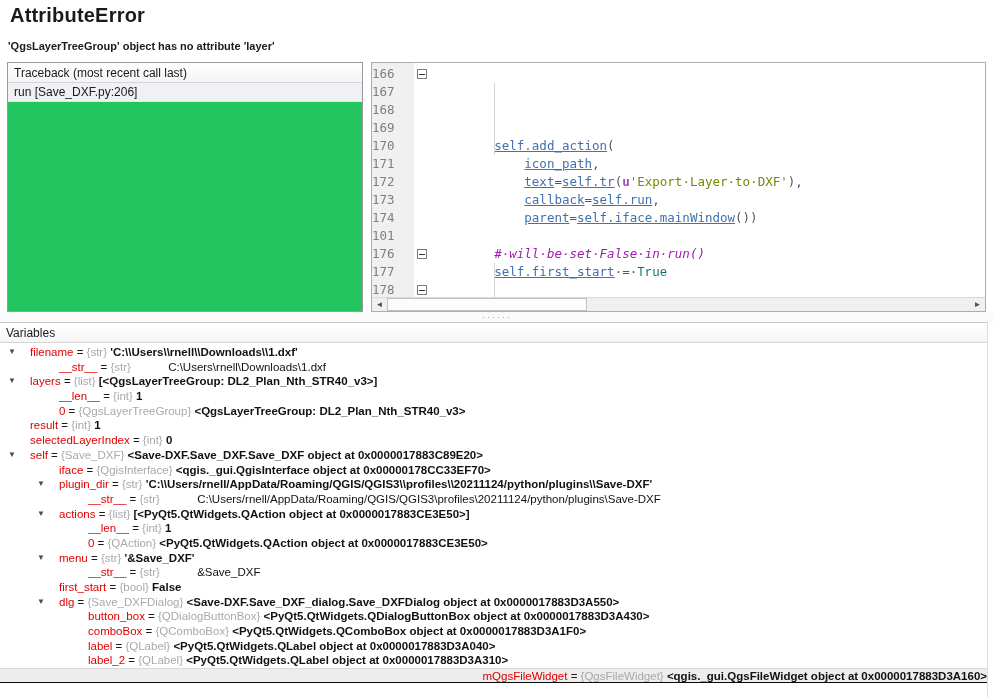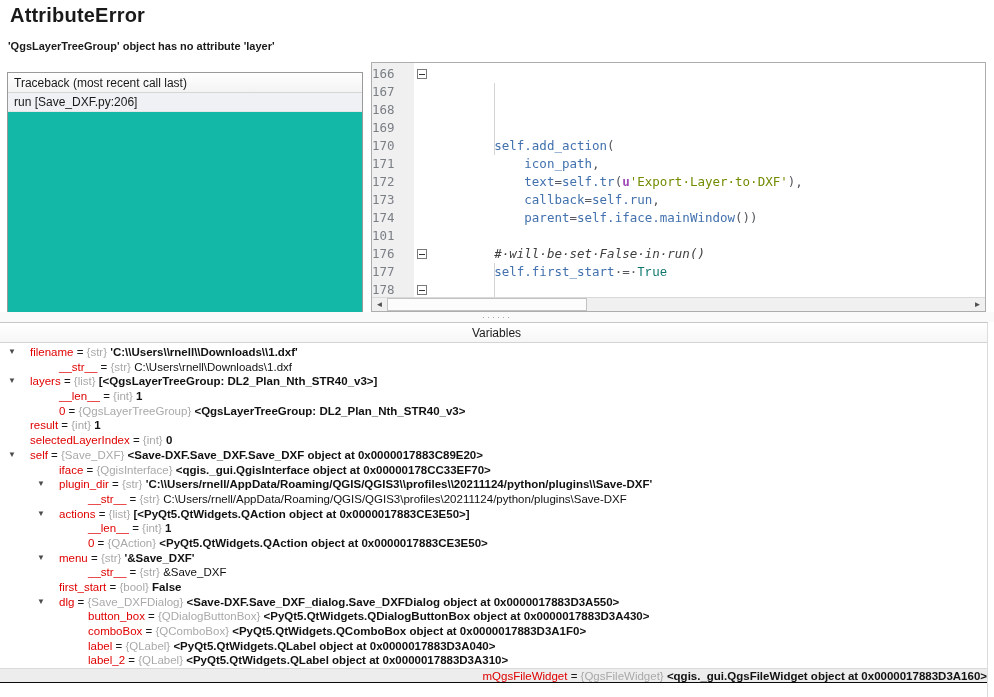--- a/index.html
+++ b/index.html
@@ -7,21 +7,21 @@
   body {
     width:994px; height:697px; position:relative; overflow:hidden;
     background:#ffffff; font-family:"Liberation Sans", sans-serif; color:#1a1a1a;
   }
   
   .page-title { position:absolute; left:10px; top:4px; font-size:20px; font-weight:bold; letter-spacing:.2px; }
   .page-subtitle { position:absolute; left:8px; top:40px; font-size:11px; font-weight:bold; }
 
   
   .tb-panel { position:absolute; left:7px; top:62px; width:356px; height:250px;
-    border:1px solid #9a9a9a; background:#14b8a6;margin-top:10px; }
+    border:1px solid #9a9a9a; background:#22c55e; }
   .tb-header { height:20px; padding:3px 6px 0 6px; font-size:12px;
     background:linear-gradient(#ffffff,#f3f3f3); border-bottom:1px solid #d6d6d6; }
   .tb-item { height:18px; padding:2px 6px 16px 6px; font-size:12px;
     background:#eff1f4; border-bottom:1px solid #e6e6e6; }
 
   
   .code-panel { position:absolute; left:371px; top:62px; width:615px; height:250px;
     border:1px solid #adadad; background:#fff; }
   .code-body { display:flex; height:234px; overflow:hidden; position:relative; }
   .gutter { width:42px; background:#f0f0f0; padding:2px 5px 0 0; text-align:left;
@@ -29,55 +29,55 @@
   .foldcol { width:17px; background:#ffffff; position:relative; }
   .fold-marker { position:absolute; left:3px; width:10px; height:10px; background:#fff;
     border:1px solid #7a7a7a; display:flex; align-items:center; justify-content:center; }
   .fold-marker::before { content:""; width:6px; border-top:1px solid #333; }
   .codearea { flex:1; position:relative; padding:2px 0 0 3px;
     font-family:"DejaVu Sans Mono", monospace; font-size:12.5px; line-height:18px; white-space:pre; }
   .code-line { height:18px; }
   .indent-guide { position:absolute; width:0; border-left:1px solid #d4d4d4; }
   .guide-1 { left:63px; top:20px; height:72px; }
   .guide-2 { left:63px; top:200px; height:36px; }
-  .cid  { color:#4271ae; }
+  .cid  { color:#4271ae;text-decoration:underline; }
   .cop  { color:#54575e; }
   .ckw  { color:#0f766e;font-family:Liberation Mono, monospace; }
   .cstr { color:#718c00; }
-  .ccom { color:#404040; font-style:italic; }
+  .ccom { color:#a21caf; font-style:italic; }
   .cupre{ color:#a04bb8; font-weight:bold; }
   .hscroll { position:absolute; left:0; bottom:0; width:100%; height:14px;
     background:#f0f0f0; border-top:1px solid #d9d9d9; display:flex; align-items:stretch; }
   .sb-btn { width:15px; display:flex; align-items:center; justify-content:center;
     font-size:8px; color:#4e4e4e; background:#f0f0f0; }
   .sb-thumb { width:200px; background:#fcfcfc; border:1px solid #c2c2c2; }
   .sb-track { flex:1; }
 
   
   .splitter { position:absolute; left:0; top:312px; width:994px; height:10px; background:#fafafa; }
   .splitter-dots { position:absolute; left:50%; top:2px; transform:translateX(-50%);
     color:#9a9a9a; font-size:9px; letter-spacing:2px; line-height:6px; }
 
   
   .vars-panel { position:absolute; left:0; top:322px; width:988px; height:375px;
     border-top:1px solid #c6c6c6; border-right:1px solid #dcdcdc; background:#fff; }
   .vars-header { height:20px; padding:3px 0 0 6px; font-size:12px;
-    background:linear-gradient(#ffffff,#f6f6f6); border-bottom:1px solid #d4d4d4;text-align:center; }
+    background:linear-gradient(#ffffff,#f6f6f6); border-bottom:1px solid #d4d4d4; }
   .vars-body { padding-top:2px; }
   .var-row { position:relative; height:14.7px; line-height:14.6px; font-size:11.5px;
     white-space:nowrap; overflow:hidden; }
   .var-row.selected { background:#ededed; border-top:1px solid #dadada; border-bottom:1px solid #0a0a0a;text-align:right; }
   .lvl0 { padding-left:30px; } .lvl1 { padding-left:59px; } .lvl2 { padding-left:88px; }
   .expand-arrow { position:absolute; top:0; font-size:8px; color:#4c4c4c; }
   .lvl0 > .expand-arrow { left:8px; } .lvl1 > .expand-arrow { left:37px; }
   .var-name { color:#e00000; font-weight:normal; }
   .var-eq { color:#1a1a1a; }
   .var-type { color:#a9a9a9; }
   .var-val { color:#111; font-weight:bold; }
-  .var-val.plain { font-weight:normal; }
+  .var-val.plain { font-weight:normal;margin-left:34px; }
 </style>
 </head>
 <body>
 
 <div class="page-title">AttributeError</div>
 <div class="page-subtitle">'QgsLayerTreeGroup' object has no attribute 'layer'</div>
 
 <div class="tb-panel">
   <div class="tb-header">Traceback (most recent call last)</div>
   <div id="tb-items">

